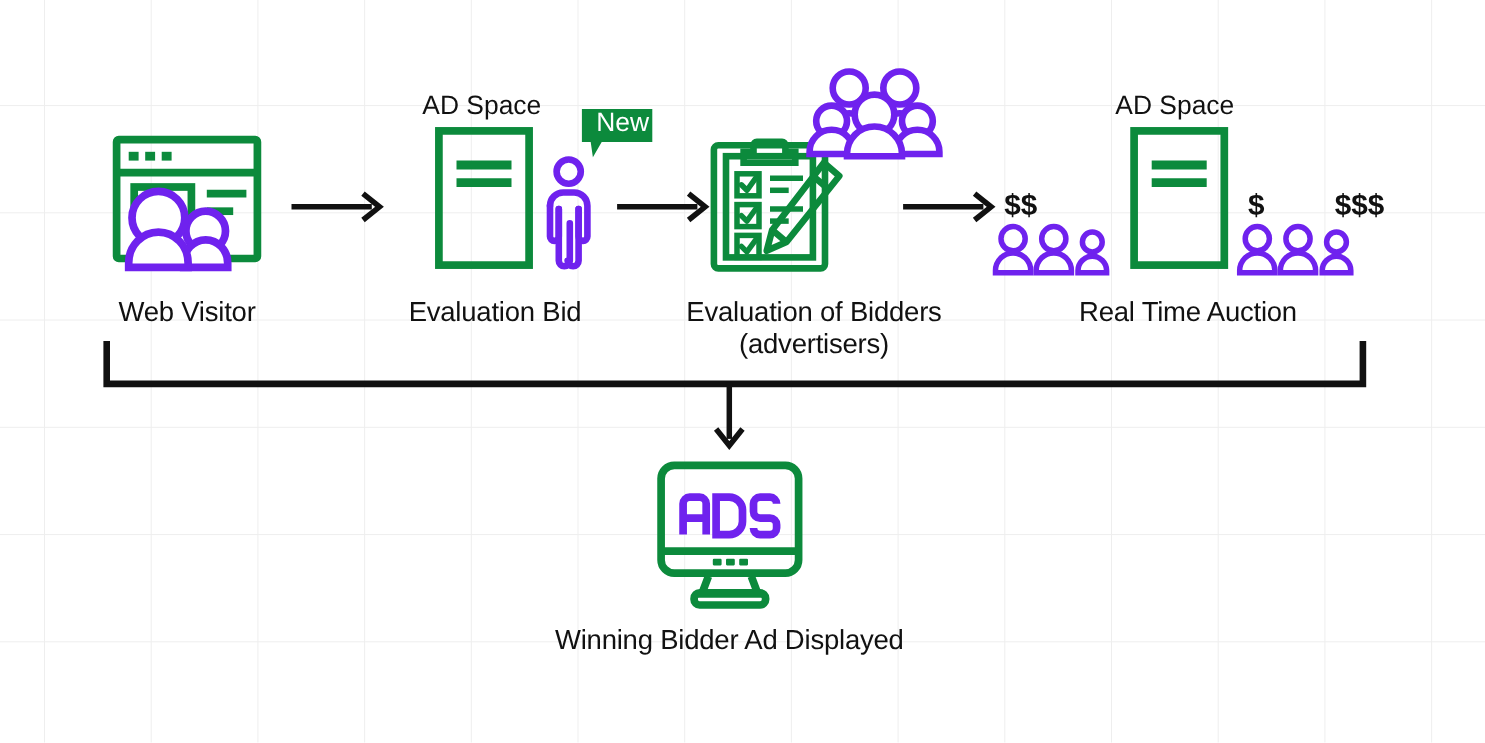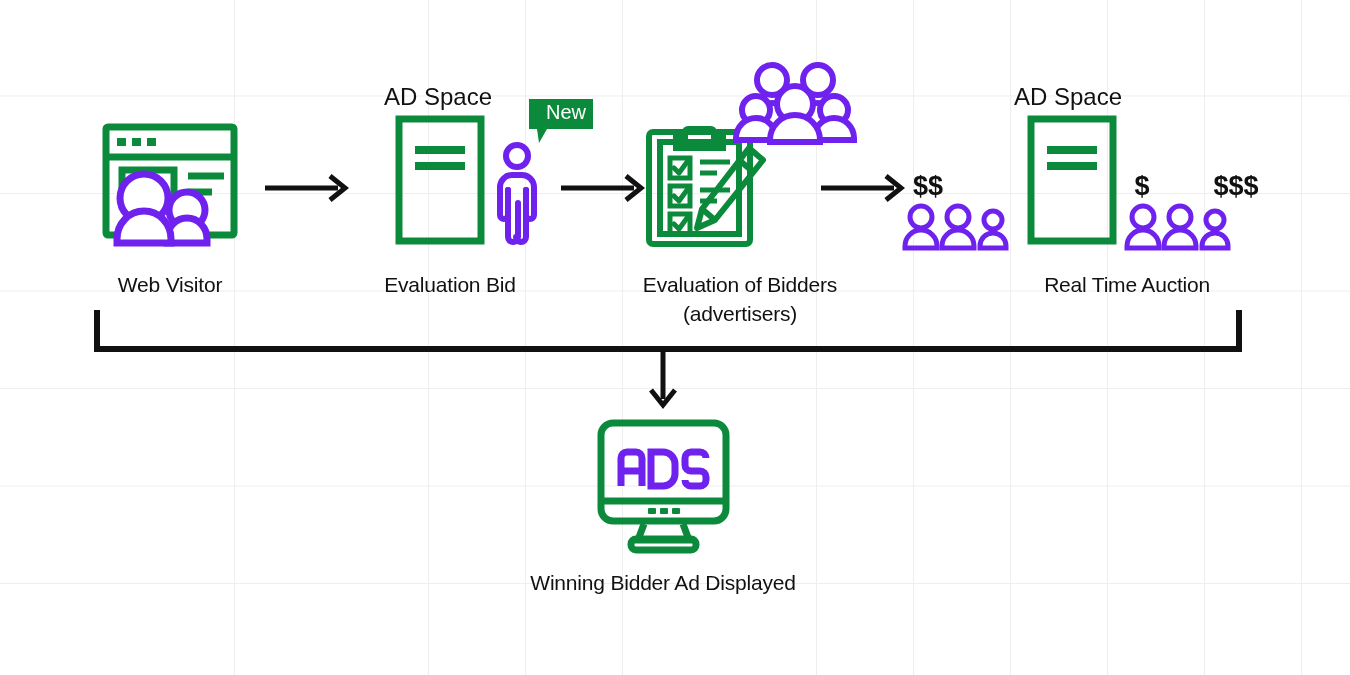--- a/index.html
+++ b/index.html
@@ -17,21 +17,21 @@
       linear-gradient(to right, #eeeeee 1px, transparent 1px),
       linear-gradient(to bottom, #eeeeee 1px, transparent 1px);
     background-size:97px 97.5px;
     background-position:40px -2px;
   }
   .abs{position:absolute;}
   .label{
     position:absolute;
     text-align:center;
     color:#111111;
-    font-size:21px;
+    font-size:25px;
     line-height:29px;
     font-family:"Liberation Sans", sans-serif;
     white-space:pre-line;
     letter-spacing:-0.2px;
   }
   .caption{
     position:absolute;
     text-align:center;
     color:#111111;
     font-size:24px;
@@ -43,21 +43,21 @@
     text-align:center;
     color:#111111;
     font-size:27px;
     font-weight:bold;
     line-height:27px;
     font-family:"Liberation Sans", sans-serif;
   }
   .newtxt{
     position:absolute;
     color:#ffffff;
-    font-size:20px;
+    font-size:24px;
     line-height:28px;
     font-family:"Liberation Sans", sans-serif;
   }
   svg{display:block;overflow:visible;}
 </style>
 </head>
 <body>
 
 <div id="stage">
 
@@ -234,21 +234,21 @@
         <circle cx="21" cy="13" r="11"></circle>
         <path d="M5 42 a16 16 0 0 1 32 0 l0 2 -32 0 z"></path>
         <circle cx="58" cy="13" r="11"></circle>
         <path d="M42 42 a16 16 0 0 1 32 0 l0 2 -32 0 z"></path>
         <circle cx="93" cy="16" r="9"></circle>
         <path d="M80 42 a13 13 0 0 1 26 0 l0 2 -26 0 z"></path>
       </g>
     </svg>
   </div>
 
-  <div class="label" style="left:950px;top:270px;width:260px;text-align:right;">Real Time Auction</div>
+  <div class="label" style="left:950px;top:270px;width:260px;">Real Time Auction</div>
 
   <div class="abs" style="left:88px;top:302px;">
     <svg width="1160" height="60" viewBox="0 0 1160 60">
       <path d="M9 8 V47 H1151 V8" fill="none" stroke="#111111" stroke-width="6" stroke-linejoin="miter"></path>
     </svg>
   </div>
 
   <div class="abs" style="left:645px;top:346px;">
     <svg width="36" height="66" viewBox="0 0 36 66">
       <line x1="18" y1="2" x2="18" y2="53" stroke="#111111" stroke-width="5"></line>

